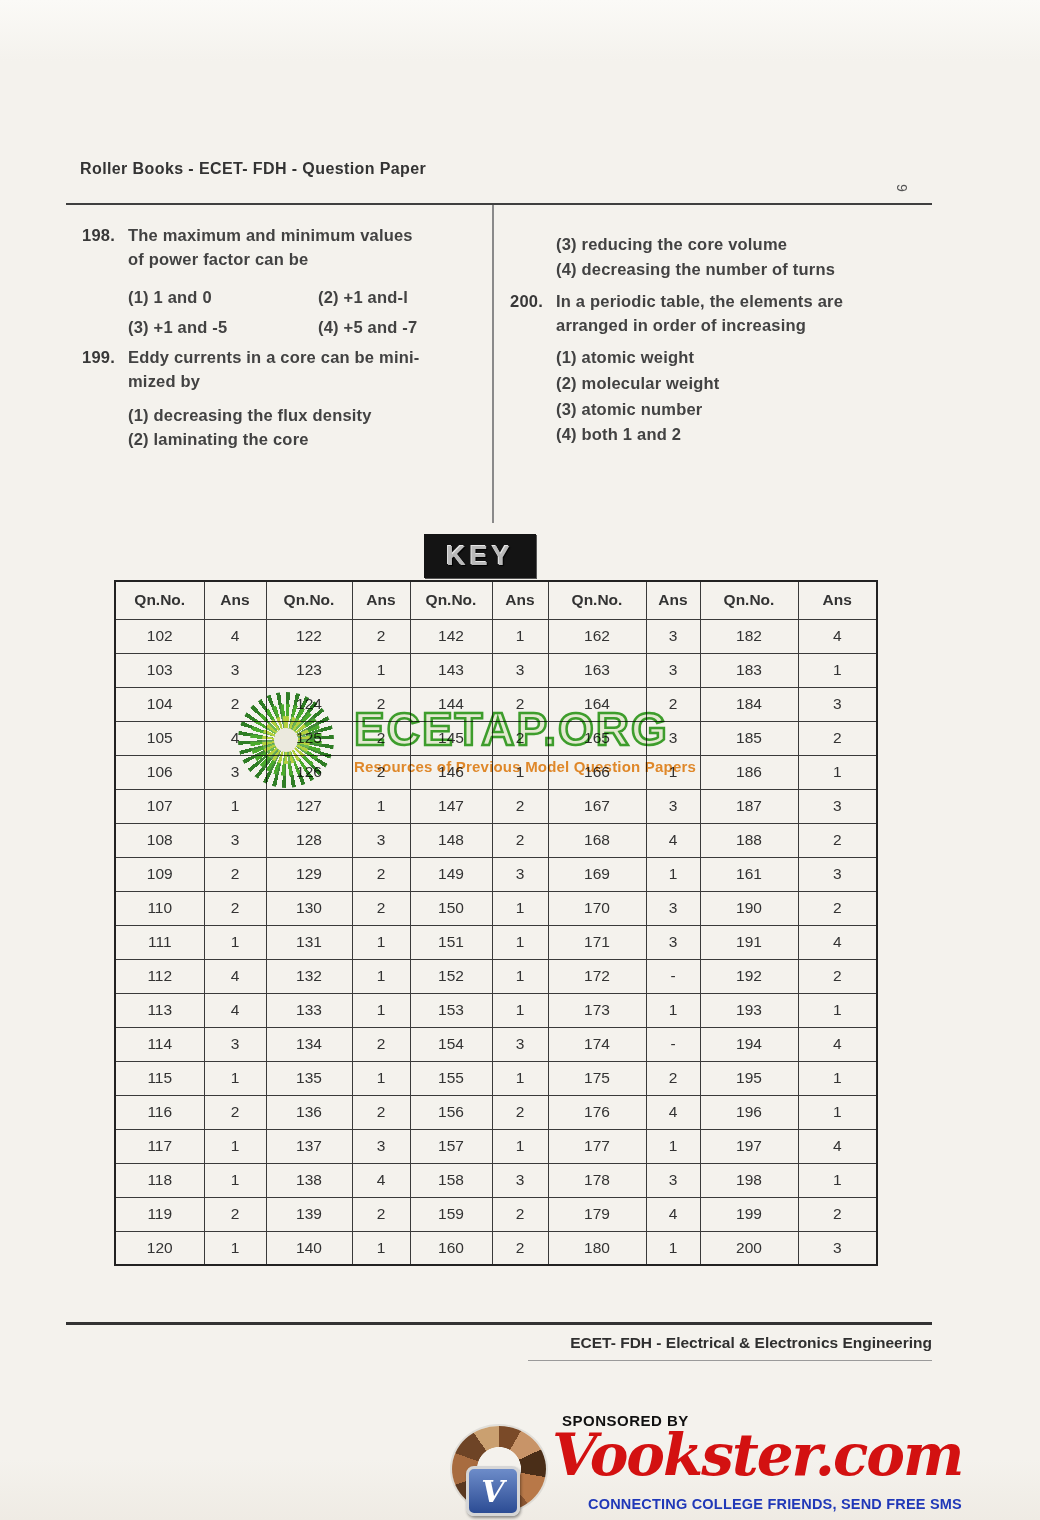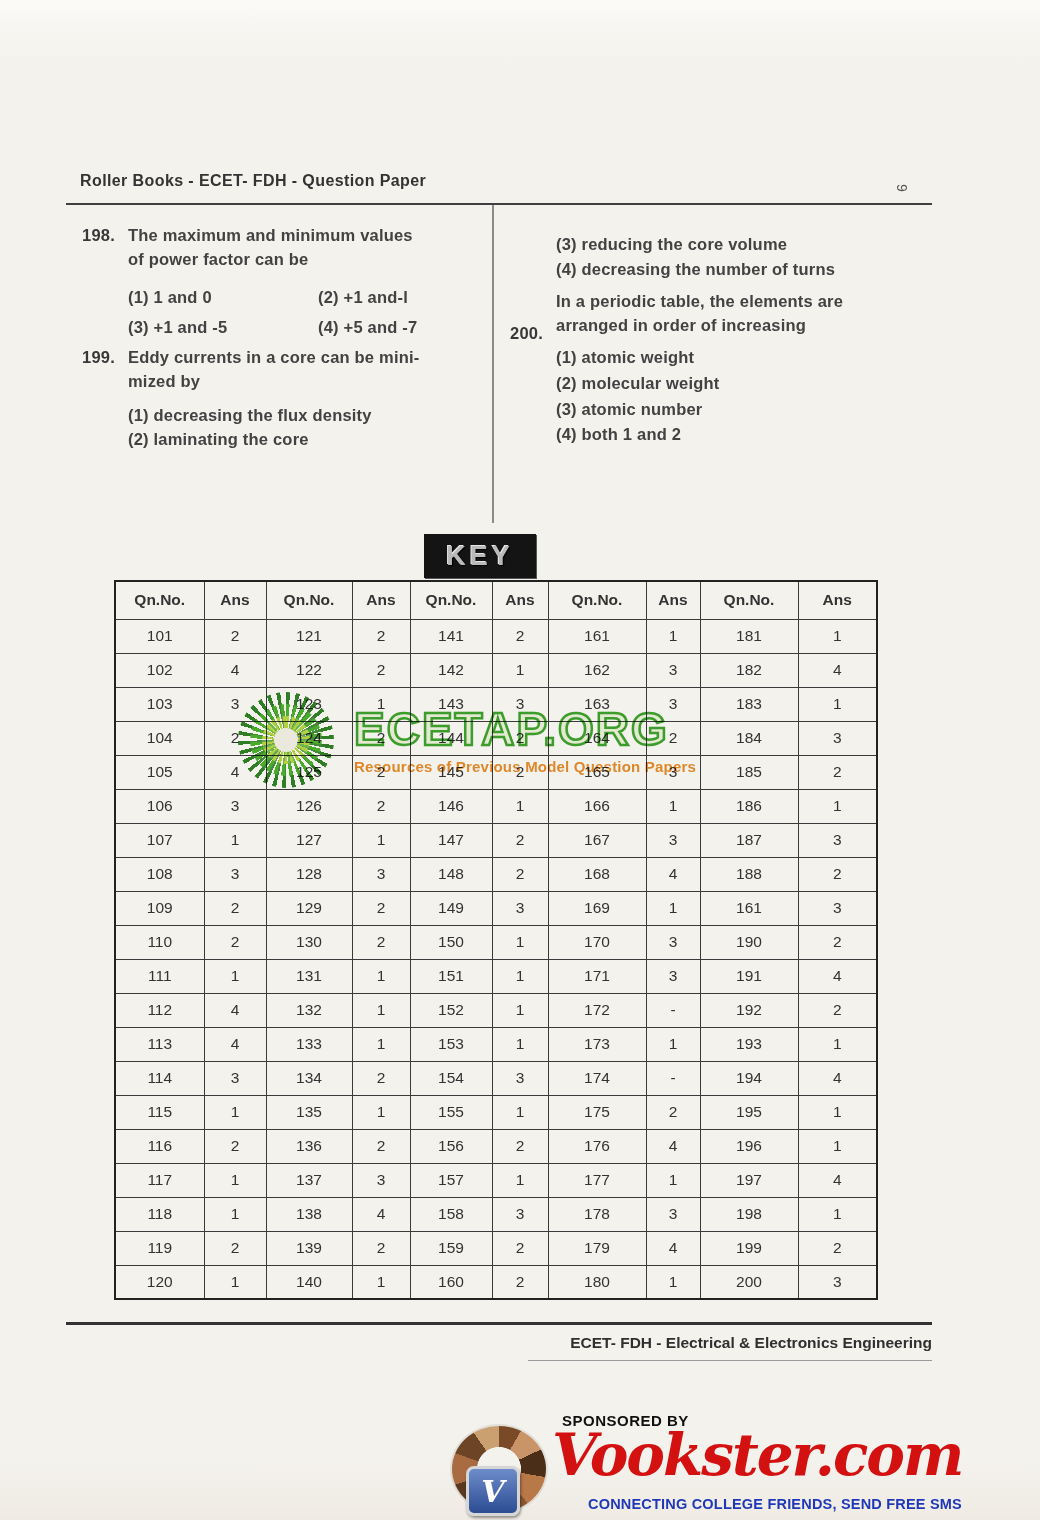--- a/index.html
+++ b/index.html
@@ -4,21 +4,21 @@
 <style>
   * { margin:0; padding:0; box-sizing:border-box; }
   body { background:#888; font-family:"Liberation Sans", sans-serif; }
   .page {
     position:relative; width:1040px; height:1520px; overflow:hidden;
     background:linear-gradient(180deg,#fbfaf7 0%,#f4f2ed 4%,#f4f2ed 96%,#efebe4 100%);
     color:#3c3c3c;
   }
 
   
-  .header-title { position:absolute; left:80px; top:172px; font-size:16px; font-weight:bold; letter-spacing:.4px; color:#333; }
+  .header-title { position:absolute; left:80px; top:160px; font-size:16px; font-weight:bold; letter-spacing:.4px; color:#333; }
   .header-rule { position:absolute; left:66px; top:203px; width:866px; height:2px; background:#3f3f3f; }
   .page-number { position:absolute; left:898px; top:180px; font-size:14px; color:#555; transform:rotate(90deg); }
 
   
   .col-divider { position:absolute; left:492px; top:205px; width:2px; height:318px; background:#8a8a8a; }
   .qcol { position:absolute; }
   .qcol.left { left:82px; top:226px; width:410px; height:230px; }
   .qcol.right { left:510px; top:235px; width:425px; height:220px; }
   .ql { position:absolute; white-space:nowrap; font-size:16.5px; font-weight:600; color:#424242; letter-spacing:.2px; }
   .qnum { font-weight:bold; color:#383838; }
@@ -101,21 +101,21 @@
     <span class="ql" style="left:46px; top:122px;">Eddy currents in a core can be mini-</span>
     <span class="ql" style="left:46px; top:146px;">mized by</span>
     <span class="ql" style="left:46px; top:180px;">(1) decreasing the flux density</span>
     <span class="ql" style="left:46px; top:204px;">(2) laminating the core</span>
   </div>
 
   <div class="qcol right">
     <span class="ql" style="left:46px; top:0;">(3) reducing the core volume</span>
     <span class="ql" style="left:46px; top:25px;">(4) decreasing the number of turns</span>
 
-    <span class="ql qnum" style="left:0; top:57px;margin-top:32px;">200.</span>
+    <span class="ql qnum" style="left:0; top:57px;">200.</span>
     <span class="ql" style="left:46px; top:57px;">In a periodic table, the elements are</span>
     <span class="ql" style="left:46px; top:81px;">arranged in order of increasing</span>
     <span class="ql" style="left:46px; top:113px;">(1) atomic weight</span>
     <span class="ql" style="left:46px; top:139px;">(2) molecular weight</span>
     <span class="ql" style="left:46px; top:165px;">(3) atomic number</span>
     <span class="ql" style="left:46px; top:190px;">(4) both 1 and 2</span>
   </div>
 
   <div class="key-box">
     <span>KEY</span>
@@ -143,32 +143,20 @@
         <th>Qn.No.</th>
         <th>Ans</th>
         <th>Qn.No.</th>
         <th>Ans</th>
         <th>Qn.No.</th>
         <th>Ans</th>
       </tr>
     </thead>
     <tbody>
         <tr>
-          <td>101</td>
-          <td>2</td>
-          <td>121</td>
-          <td>2</td>
-          <td>141</td>
-          <td>2</td>
-          <td>161</td>
-          <td>1</td>
-          <td>181</td>
-          <td>1</td>
-        </tr>
-        <tr>
           <td>102</td>
           <td>4</td>
           <td>122</td>
           <td>2</td>
           <td>142</td>
           <td>1</td>
           <td>162</td>
           <td>3</td>
           <td>182</td>
           <td>4</td>

